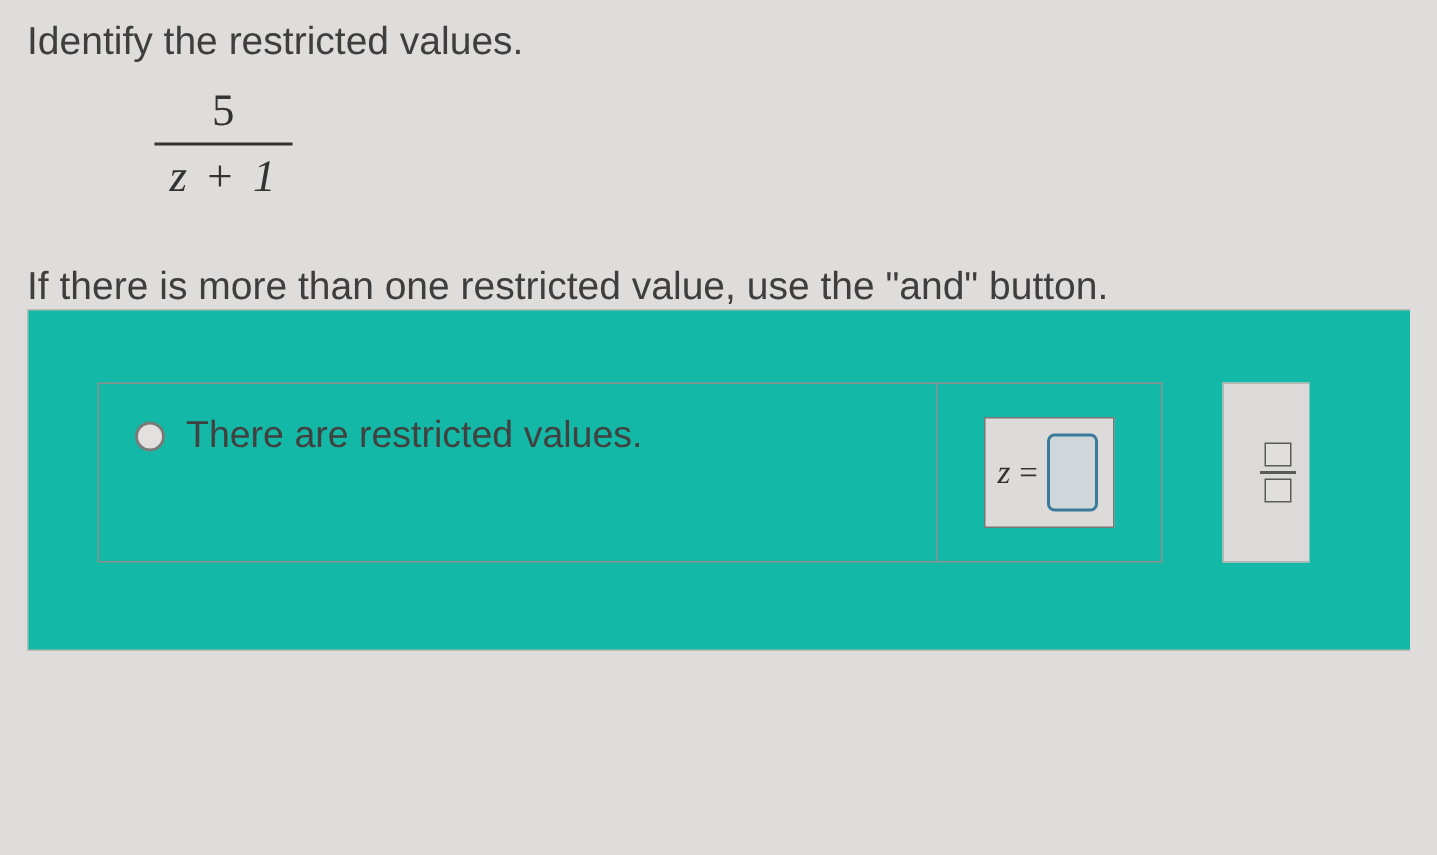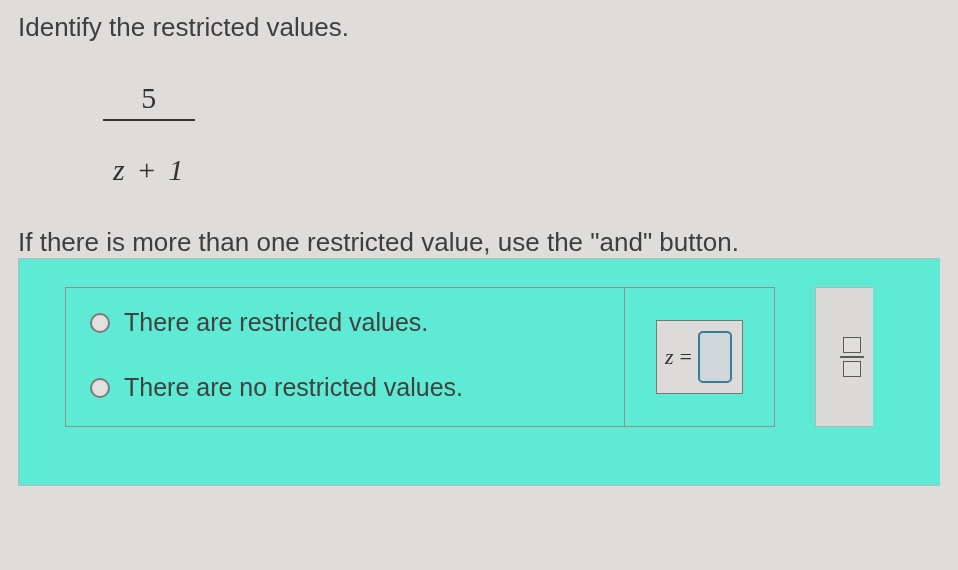--- a/index.html
+++ b/index.html
@@ -12,21 +12,21 @@
       background: #dedddb;
       width: 958px;
       height: 570px;
       padding: 12px 18px;
       color: #4a4a4a;
       overflow: hidden;
     }
     .question-title {
       font-size: 26px;
       color: #3e3e3e;
-      margin-bottom: 38px;
+      margin-bottom: 14px;
     }
     .fraction-block {
       margin-left: 85px;
       margin-bottom: 40px;
     }
     .fraction {
       display: inline-flex;
       flex-direction: column;
       align-items: center;
       font-family: "Times New Roman", serif;
@@ -37,38 +37,37 @@
       padding: 0 18px 4px 18px;
     }
     .fraction .bar {
       width: 100%;
       border-top: 2px solid #333;
     }
     .fraction .denom {
       padding: 4px 10px 0 10px;
       font-style: italic;
       letter-spacing: 1px;
-      margin-top: 28px;
     }
     .denom .var {
       font-style: italic;
     }
     .denom .plus {
       font-style: normal;
       margin: 0 4px;
     }
     .instruction {
       font-size: 26px;
       color: #3e3e3e;
     }
     .answer-panel {
       border: 1px solid #b9b9b7;
       border-right: none;
-      padding: 28px 28px 58px 46px;
-      background: #5eead4;
+      padding: 48px 28px 58px 46px;
+      background: #14b8a6;
       position: relative;
     }
     .answer-row {
       display: flex;
       align-items: stretch;
       gap: 0;
     }
     .options-cell {
       border: 1px solid #8f8f8d;
       padding: 20px 40px 24px 24px;
@@ -181,24 +180,20 @@
 <div class="instruction">If there is more than one restricted value, use the "and" button.</div>
 
 <div class="answer-panel">
   <div class="answer-row">
 
     <div class="options-cell">
       <div class="radio-item">
         <div class="radio-circle"></div>
         <div class="radio-label">There are restricted values.</div>
       </div>
-      <div class="radio-item">
-        <div class="radio-circle"></div>
-        <div class="radio-label">There are no restricted values.</div>
-      </div>
     </div>
 
     <div class="value-cell">
       <div class="z-box">
         <span class="z-var">z</span>
         <span class="z-eq">=</span>
         <div class="input-slot"></div>
       </div>
     </div>
 

